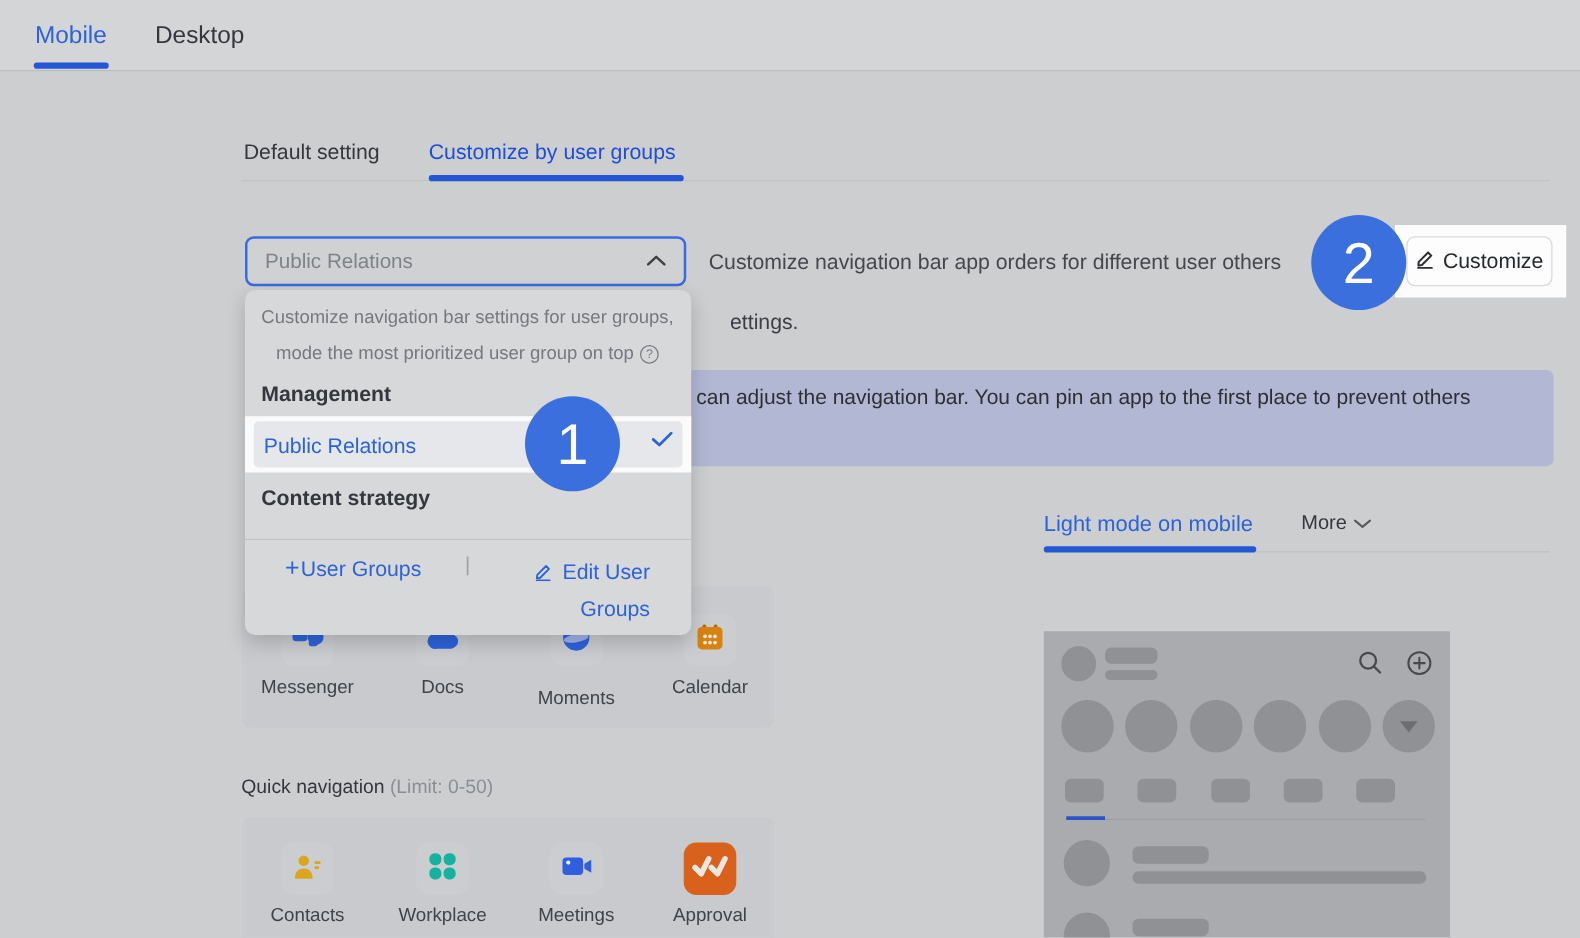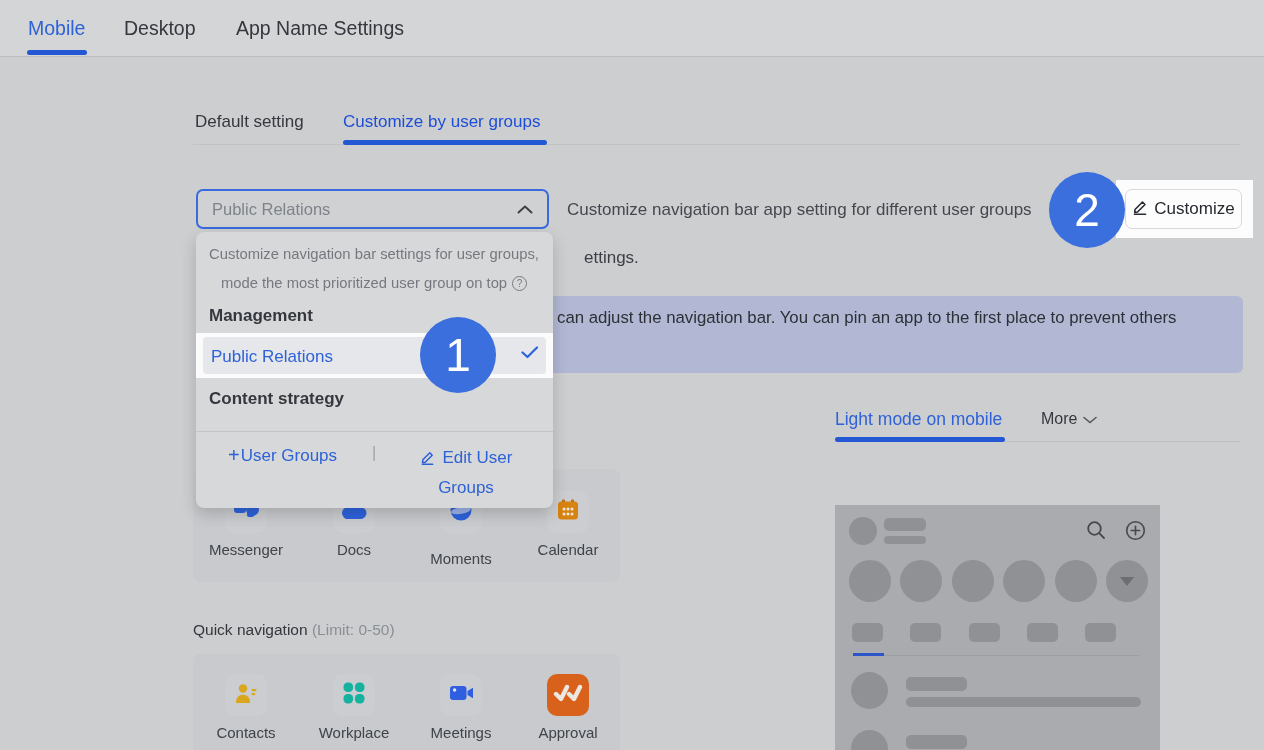--- a/index.html
+++ b/index.html
@@ -64,21 +64,21 @@
                 border:1.3px solid #787d83; border-radius:50%; font-size:10px; color:#787d83; margin-left:5px;
                 vertical-align:1px; cursor:pointer; }
   .dd-option { left:209px; font-size:17px; color:#34383e; cursor:pointer;font-weight:bold; }
   .hl-frame { left:196px; top:333px; width:357px; height:45px; background:#fbfbfb; }
   .hl-row { left:203px; top:337px; width:343px; height:37px; background:#e5e7ea; border-radius:4px; cursor:pointer; }
   .hl-row-label { left:211px; top:347px; font-size:17px; color:#2e62d8; }
   .dd-separator { left:196px; top:431px; width:357px; height:1px; background:#c3c4c6; }
   .dd-footer-add { left:228px; top:444px; font-size:17px; color:#2e62d8; cursor:pointer; display:flex; align-items:center; }
   .dd-footer-add .plus { font-size:20px; font-weight:400; margin-right:1px; }
   .dd-footer-pipe { left:372px; top:444px; font-size:16px; color:#9ba1a8; }
-  .dd-footer-edit { left:412px; top:443px; width:108px; text-align:center; font-size:17px; line-height:30px;
+  .dd-footer-edit { left:412px; top:443px; width:108px; text-align:right; font-size:17px; line-height:30px;
                     color:#2e62d8; cursor:pointer; }
   .dd-footer-edit svg { vertical-align:-2px; margin-right:3px; }
 
   
   .step-badge { width:76px; height:76px; border-radius:50%; background:#3b6fde; color:#ffffff;
                 display:flex; align-items:center; justify-content:center; font-size:46px; font-weight:500; }
   .badge-1 { left:420px; top:317px; }
   .badge-2 { left:1049px; top:172px; }
 
   
@@ -88,29 +88,28 @@
               font-size:17px; color:#26292e; cursor:pointer; }
 </style>
 </head>
 <body>
 
 <div class="screen">
 
   <div class="abs topbar"></div>
   <div class="abs top-tab active" style="left:28px">Mobile</div>
   <div class="abs top-tab" style="left:124px">Desktop</div>
-  <div class="abs top-tab" style="left:236px">App Name Settings</div>
   <div class="abs tab1-underline"></div>
 
   <div class="abs subtab" style="left:195px">Default setting</div>
   <div class="abs subtab active" style="left:343px">Customize by user groups</div>
   <div class="abs subtab-divider"></div>
   <div class="abs subtab-underline"></div>
 
-  <div class="abs desc">Customize navigation bar app setting for different user groups</div>
+  <div class="abs desc">Customize navigation bar app orders for different user others</div>
   <div class="abs partial">ettings.</div>
   <div class="abs banner"></div>
   <div class="abs banner-text">can adjust the navigation bar. You can pin an app to the first place to prevent others</div>
 
   <div class="abs panel apps-panel"></div>
 
   <div class="abs tile" style="left:225px; top:491px">
     <span>
       <svg width="26" height="24" viewBox="0 0 26 24" fill="#2e63dc">
         <rect x="1" y="4" width="12" height="11" rx="3"></rect>

